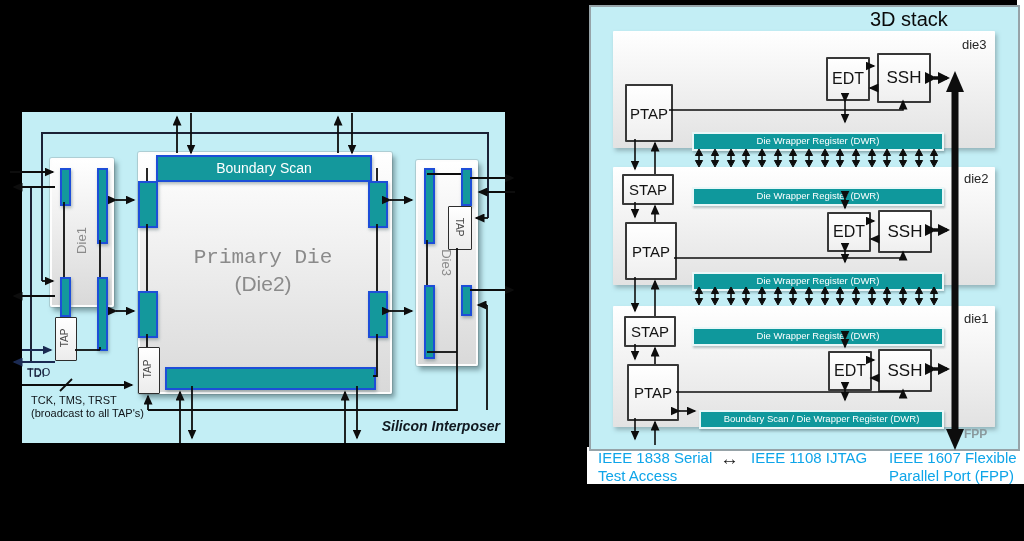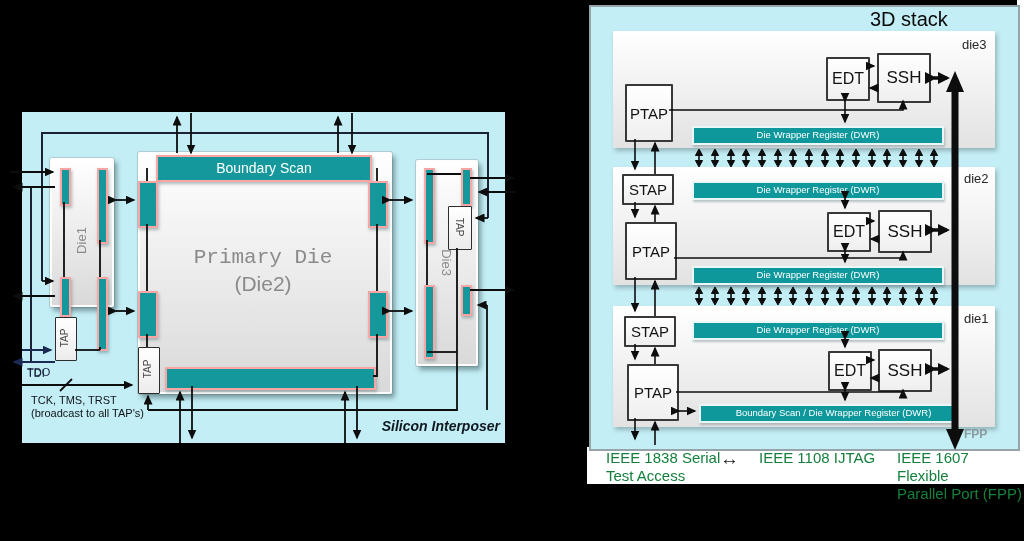--- a/index.html
+++ b/index.html
@@ -4,34 +4,34 @@
 <style>
   html,body{margin:0;padding:0;background:#000;}
   .stage{position:relative;width:1024px;height:541px;background:#000;overflow:hidden;
          font-family:"Liberation Sans",sans-serif;}
   .abs{position:absolute;}
   
   .cyan{background:#c3eef5;}
   .die-block{background:linear-gradient(#ffffff,#d9d9d9);border:2px solid #fdfdfd;
              box-shadow:3px 4px 5px rgba(60,90,95,.55),0 0 0 1px rgba(140,155,160,.35);
              border-radius:2px;}
-  .teal{background:#14989c;border:2px solid #fca5a5;box-shadow:1px 2px 3px rgba(60,90,95,.4);}
+  .teal{background:#14989c;border:2px solid #1d4ed8;box-shadow:1px 2px 3px rgba(60,90,95,.4);}
   .tealbar-txt{color:#fff;text-align:center;}
   .tapbox{background:linear-gradient(#ffffff,#ececec);border:1.5px solid #2d2d2d;border-radius:1px;}
   .vtext{font-size:10px;color:#4a4a4a;text-align:center;height:14px;line-height:14px;}
   .gray-lbl{color:#8a8a8a;}
   
   .rpanel{background:linear-gradient(#ffffff,#e2e2e2);box-shadow:2px 3px 4px rgba(110,135,140,.55);
           border-radius:1px;}
   .rbox{background:linear-gradient(#ffffff,#efefef);border:2px solid #383838;border-radius:1px;
         color:#131313;display:flex;align-items:center;justify-content:center;}
   .dwr{background:#0f989c;border:2px solid #e9f7f8;color:#fff;font-size:9.5px;
-       text-align:center;box-shadow:1px 2px 2px rgba(90,120,125,.4);}
+       text-align:center;box-shadow:1px 2px 2px rgba(90,120,125,.4);margin-top:6px;}
   .dielbl{font-size:13px;color:#262626;}
-  .cap{font-size:15px;color:#15803d;line-height:18px;margin-left:8px;}
+  .cap{font-size:15px;color:#0ea5e9;line-height:18px;}
   svg{position:absolute;left:0;top:0;}
 </style>
 </head>
 <body>
 
 <div class="stage">
 
   <div class="abs cyan" style="left:22px;top:112px;width:483px;height:331px;"></div>
 
   <div class="abs die-block" style="left:50px;top:158px;width:60px;height:145px;"></div>
@@ -100,21 +100,21 @@
   <div class="abs dwr" style="left:692px;top:321px;width:248px;height:15px;line-height:13px;"><span>Die Wrapper Register (DWR)</span></div>
   <div class="abs rbox" style="left:627px;top:364px;width:48px;height:53px;font-size:15px;">
       <span>PTAP</span>
     </div>
   <div class="abs rbox" style="left:828px;top:351px;width:40px;height:36px;font-size:16px;">
       <span>EDT</span>
     </div>
   <div class="abs rbox" style="left:878px;top:349px;width:50px;height:39px;font-size:17px;">
       <span>SSH</span>
     </div>
-  <div class="abs dwr" style="left:699px;top:404px;width:241px;height:15px;line-height:13px;padding-left:12px;"><span>Boundary Scan / Die Wrapper Register (DWR)</span></div>
+  <div class="abs dwr" style="left:699px;top:404px;width:241px;height:15px;line-height:13px;"><span>Boundary Scan / Die Wrapper Register (DWR)</span></div>
 
   <svg width="1024" height="541" viewBox="0 0 1024 541">
     <defs>
       <marker id="ah" markerWidth="11" markerHeight="9" refX="8.5" refY="4.5" orient="auto" markerUnits="userSpaceOnUse">
         <path d="M0,0 L10,4.5 L0,9 z" fill="#0d0d0d"></path>
         </marker>
       <marker id="ahn" markerWidth="11" markerHeight="9" refX="8.5" refY="4.5" orient="auto" markerUnits="userSpaceOnUse">
         <path d="M0,0 L10,4.5 L0,9 z" fill="#1b2a52"></path>
         </marker>
       <marker id="ahb" markerWidth="14" markerHeight="12" refX="9" refY="6" orient="auto" markerUnits="userSpaceOnUse">

